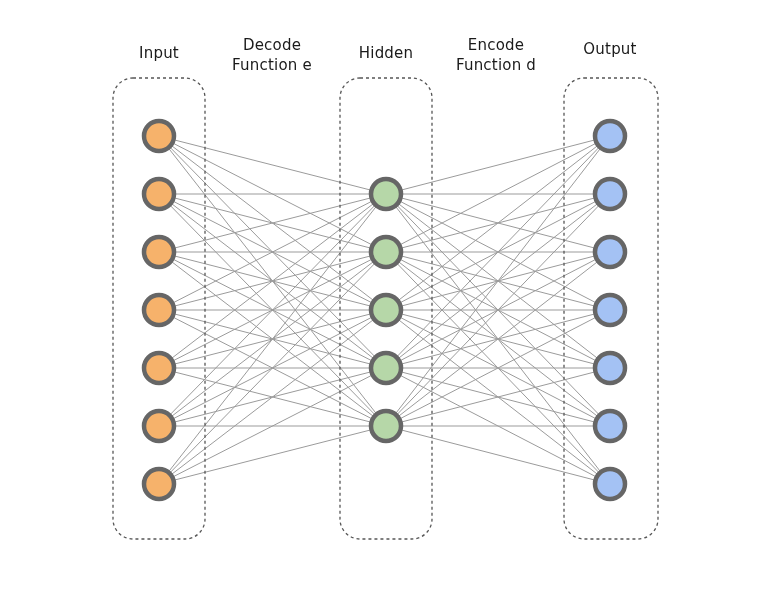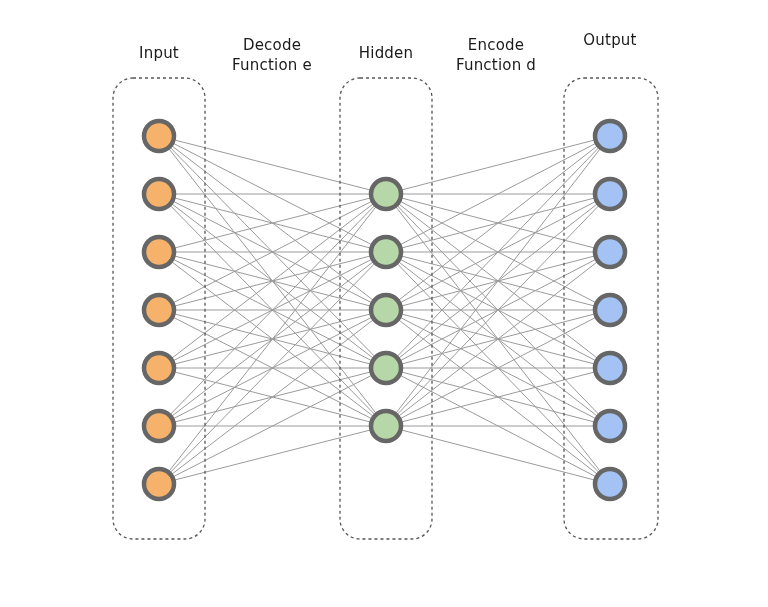--- a/index.html
+++ b/index.html
@@ -129,14 +129,14 @@
       <circle cx="610" cy="368" r="15" fill="#A4C2F4" stroke="#666666" stroke-width="4.5"></circle>
       <circle cx="610" cy="426" r="15" fill="#A4C2F4" stroke="#666666" stroke-width="4.5"></circle>
       <circle cx="610" cy="484" r="15" fill="#A4C2F4" stroke="#666666" stroke-width="4.5"></circle>
     </svg>
   <div class="layer-label" style="left: 159px; top: 43px; color: rgb(26, 26, 26);">Input</div>
   <div class="layer-label" style="left: 272px; top: 35px; color: rgb(26, 26, 26);">Decode
 Function e</div>
   <div class="layer-label" style="left: 386px; top: 43px; color: rgb(26, 26, 26); text-align: right;">Hidden</div>
   <div class="layer-label" style="left: 496px; top: 35px; color: rgb(26, 26, 26);">Encode
 Function d</div>
-  <div class="layer-label" style="left: 610px; top: 30px; color: rgb(26, 26, 26);">Output</div>
+  <div class="layer-label" style="left: 610px; top: 39px; color: rgb(26, 26, 26);">Output</div>
 </div>
 
 </body></html>

